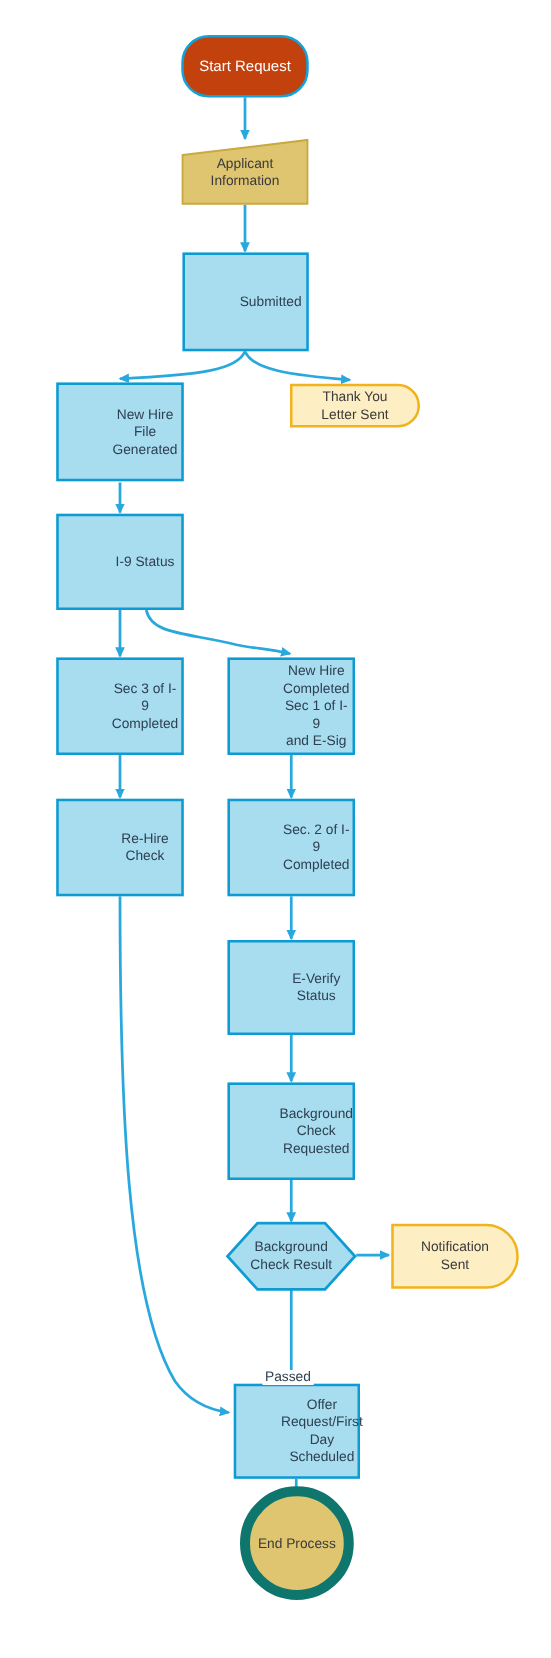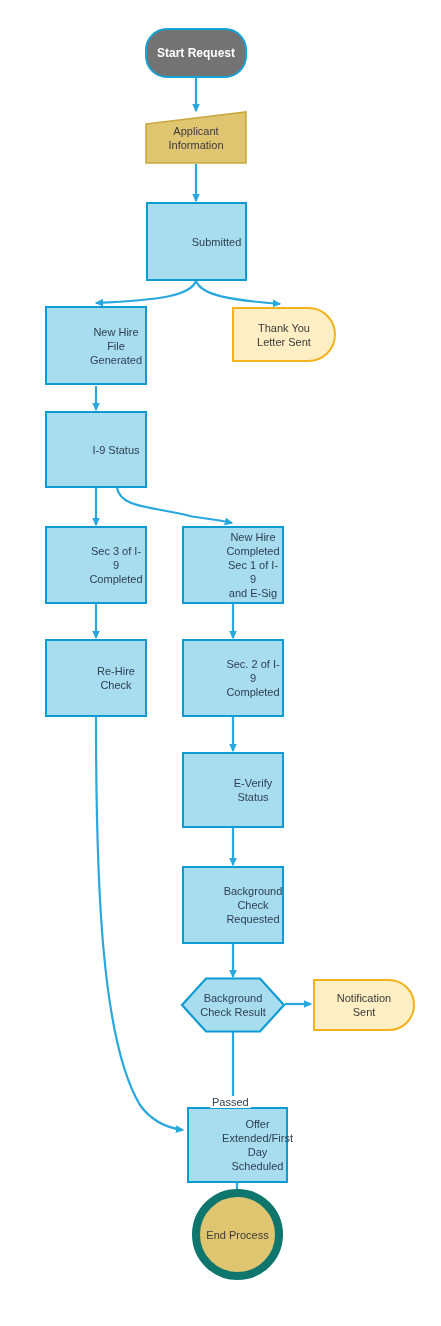--- a/index.html
+++ b/index.html
@@ -42,25 +42,25 @@
     white-space: pre-line;
   }
   
   .n-process {
     background: #a8ddf0;
     border: 2px solid #0e9bd4;
     padding-left: 40px;
   }
   
   .n-start {
-    background: #737373;
+    background: #c2410c;
     border: 2px solid #12a3da;
     border-radius: 22px;
     color: #ffffff;
-    font-weight: bold;
+    font-weight: normal;
     font-size: 12px;
     text-align: center;
   }
   
   .n-end {
     background: #e0c571;
     border: 8px solid #0f766e;
     border-radius: 50%;
     color: #3a3a3a;
   }
@@ -166,21 +166,21 @@
 
   <div class="node n-process" style="left:146px; top:202px; width:101px; height:79px;">
     <span class="lbl">Submitted</span>
   </div>
 
   <div class="node n-process" style="left:45px; top:306px; width:102px; height:79px;">
     <span class="lbl">New Hire File
 Generated</span>
   </div>
 
-  <div class="node n-delay" style="left:232px; top:307px; width:104px; height:55px;">
+  <div class="node n-delay" style="left:232px; top:307px; width:104px; height:35px;">
     <span class="lbl">Thank You
 Letter Sent</span>
   </div>
 
   <div class="node n-process" style="left:45px; top:411px; width:102px; height:77px;">
     <span class="lbl">I-9 Status</span>
   </div>
 
   <div class="node n-process" style="left:45px; top:526px; width:102px; height:78px;">
     <span class="lbl">Sec 3 of I-9
@@ -222,21 +222,21 @@
 Check Result</span>
   </div>
 
   <div class="node n-delay" style="left:313px; top:979px; width:102px; height:52px;">
     <span class="lbl">Notification
 Sent</span>
   </div>
 
   <div class="node n-process" style="left:187px; top:1107px; width:101px; height:76px;">
     <span class="lbl">Offer
-Extended/First
+Request/First
 Day
 Scheduled</span>
   </div>
 
   <div class="node n-end" style="left:192px; top:1189px; width:91px; height:91px;">
     <span class="lbl">End Process</span>
   </div>
 
 </div>
 

